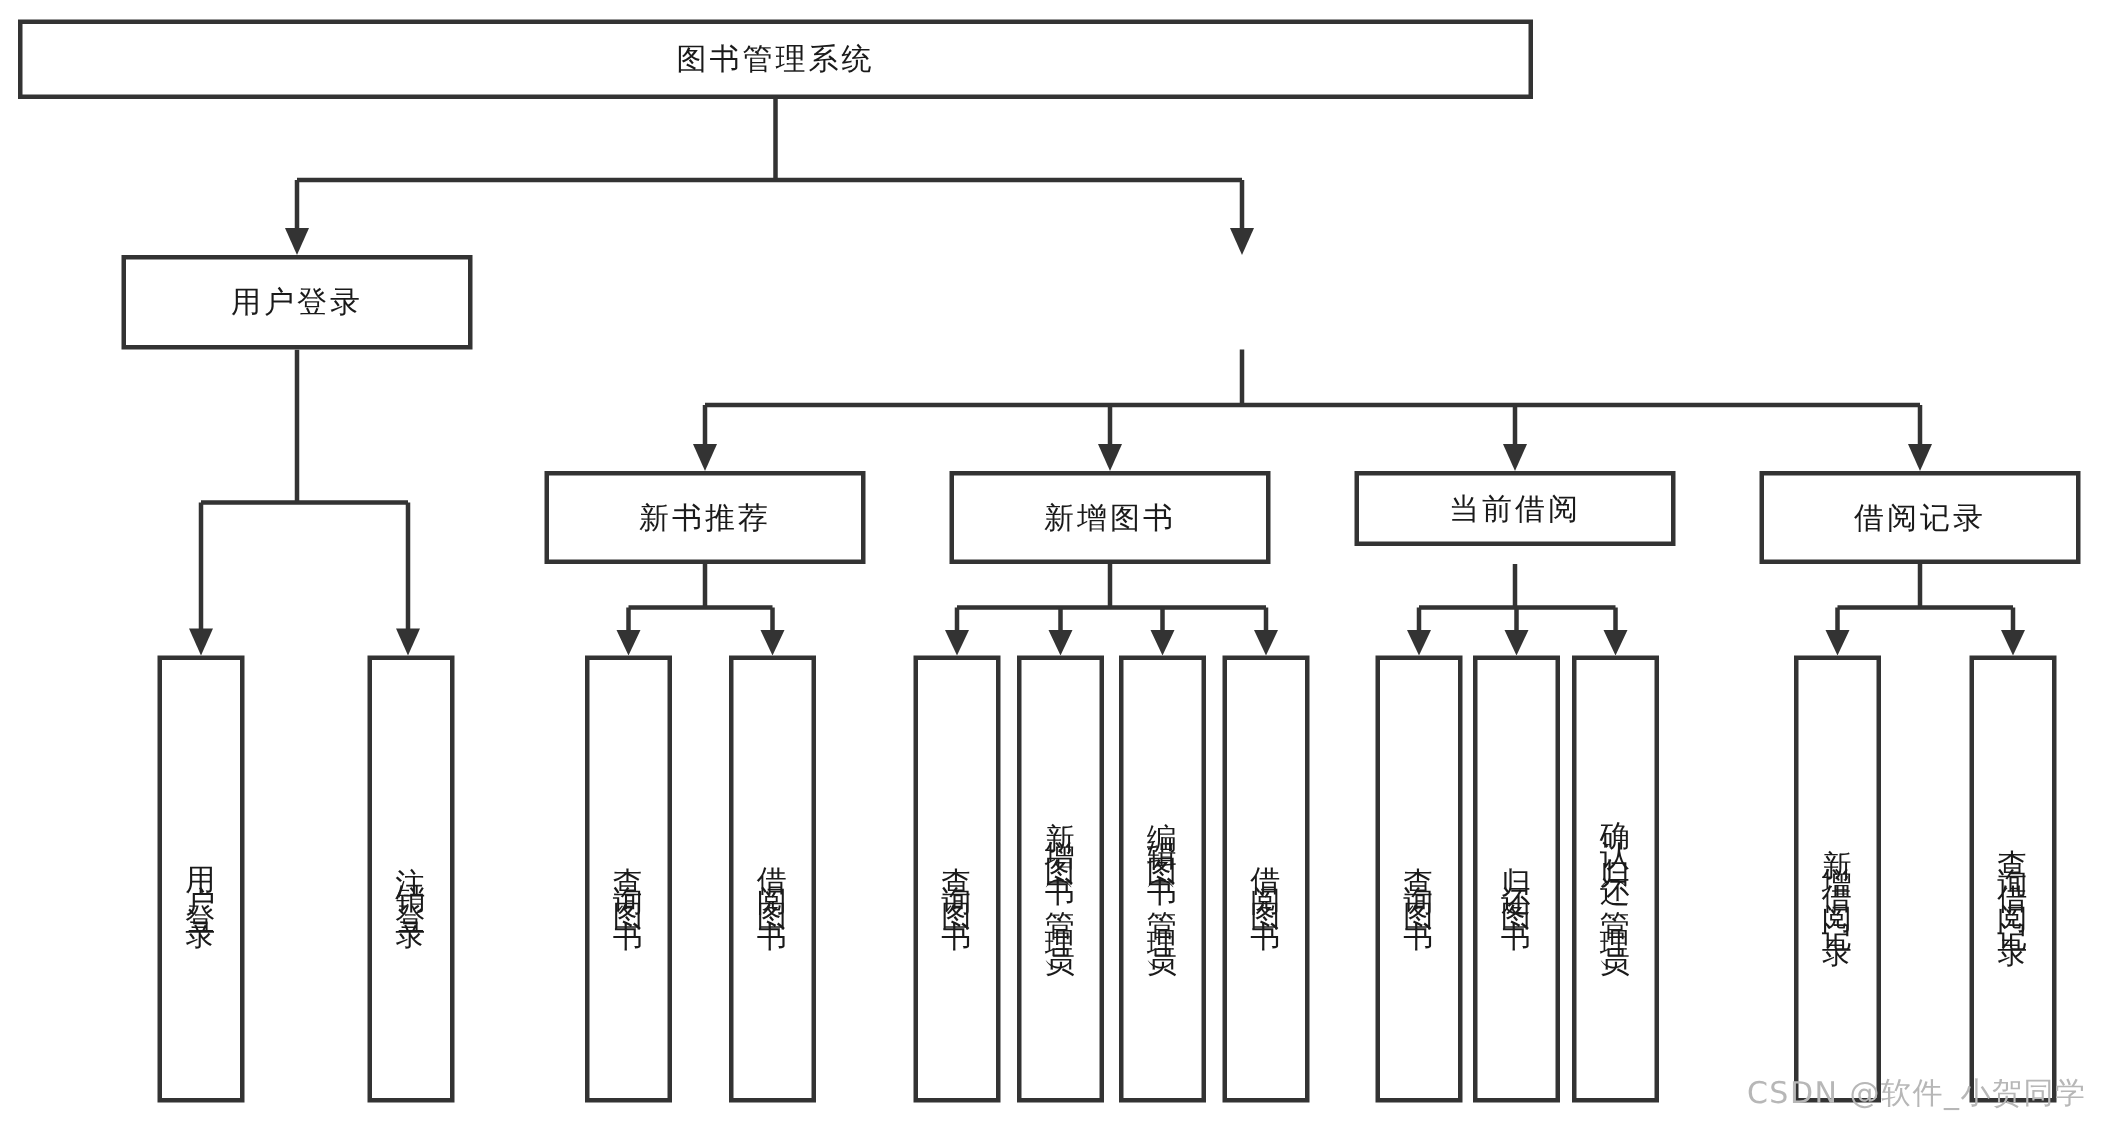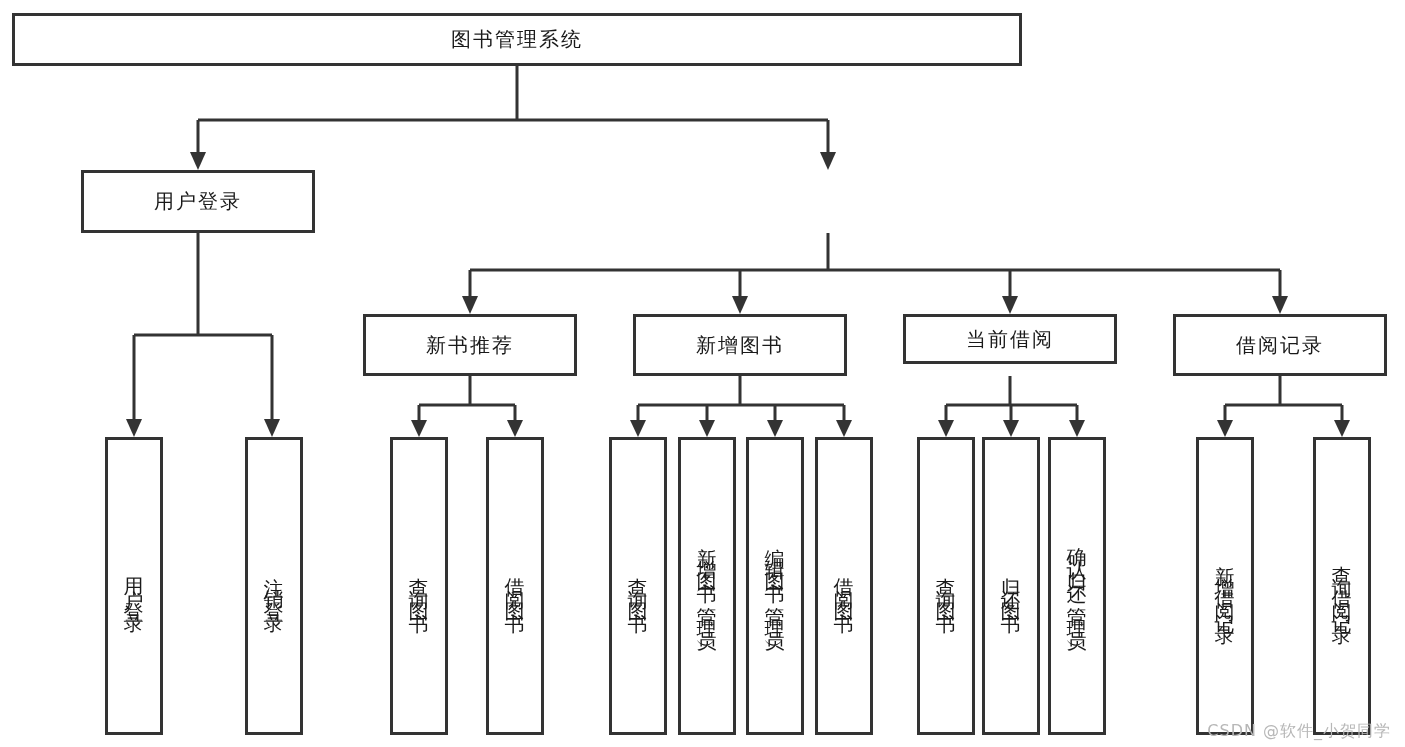--- a/index.html
+++ b/index.html
@@ -55,21 +55,21 @@
     text-orientation:mixed;
     letter-spacing:12px;
     font-size:20px;
     line-height:1;
     white-space:nowrap;
   }
   .watermark{
     position:absolute;
     right:14px;
     bottom:5px;
-    font-size:16px;
+    font-size:20px;
     letter-spacing:1px;
     color:var(--watermark);
   }
 </style>
 </head>
 <body>
 
 <div id="canvas">
 
   <svg id="connectors" viewBox="0 0 1405 747" xmlns="http://www.w3.org/2000/svg">

